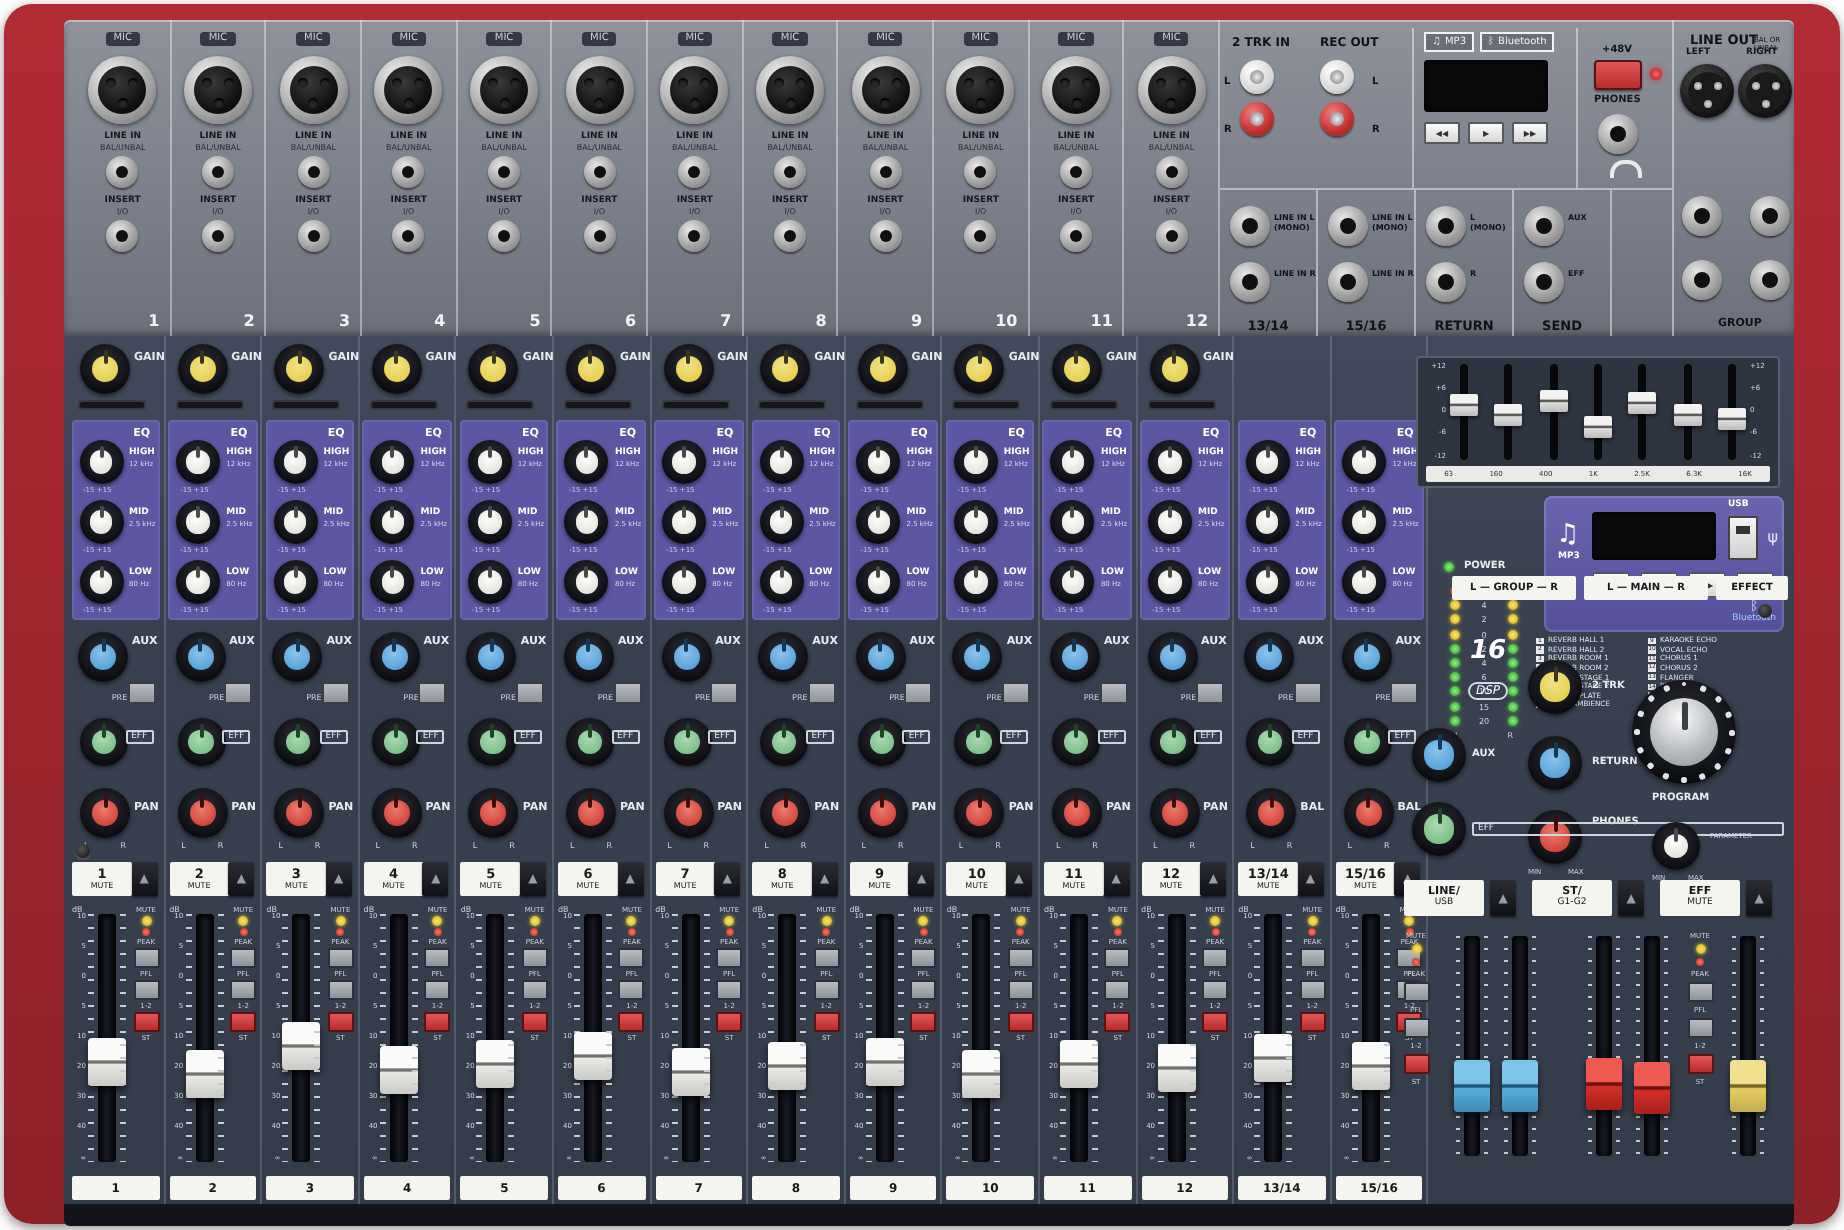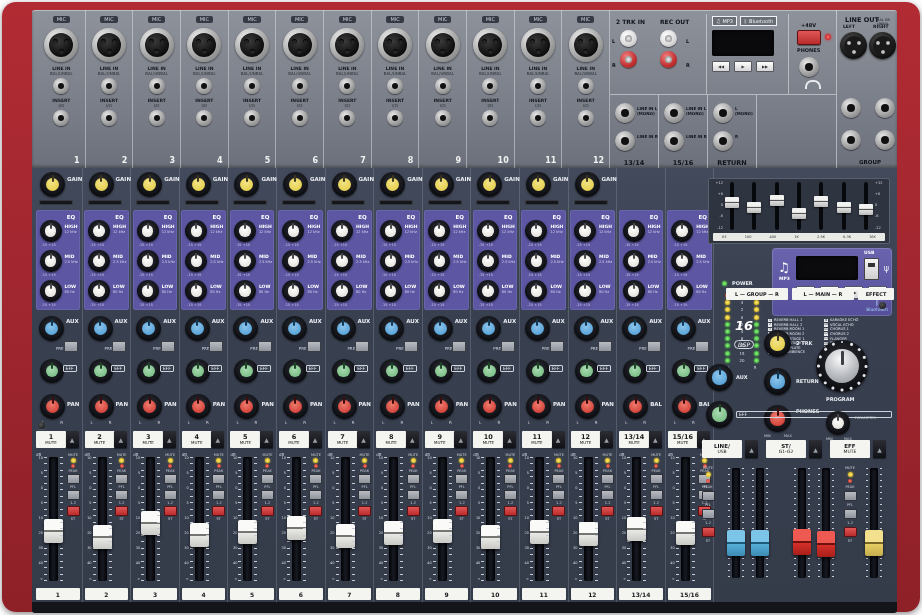--- a/index.html
+++ b/index.html
@@ -569,20 +569,31 @@
                 <i></i>
               </div>
     <div class="jl" style="top:12px"><span class="j1">L</span><br><span class="j1s">(MONO)</span></div>
     <div class="j jack big" style="top:34px">
                 <i></i>
               </div>
     <div class="jl" style="top:40px"><span class="j2">R</span><br><span class="j2s"></span></div>
     <div class="nm">RETURN</div>
   </div>
 
+  <div class="lcol">
+    <div class="j jack big" style="top:6px">
+                <i></i>
+              </div>
+    <div class="jl" style="top:12px"><span class="j1">AUX</span><br><span class="j1s"></span></div>
+    <div class="j jack big" style="top:34px">
+                <i></i>
+              </div>
+    <div class="jl" style="top:40px"><span class="j2">EFF</span><br><span class="j2s"></span></div>
+    <div class="nm">SEND</div>
+  </div>
 </div>
       </div>
     </div>
 
     <div class="main-panel">
       <div class="strips" id="strips">
   <div class="strip">
     <div class="r-gain">
       <div class="k yellow gk gainknob">
                 <div class="cap"></div>

